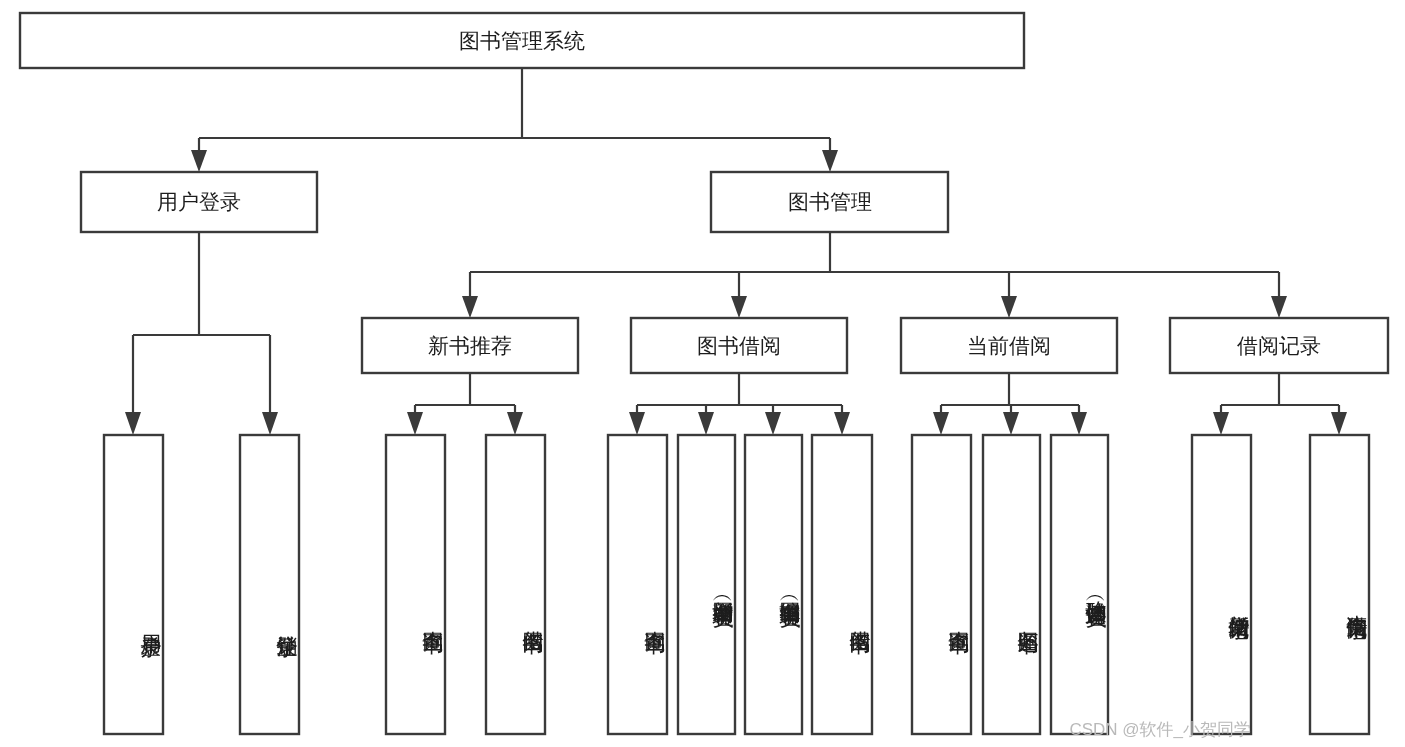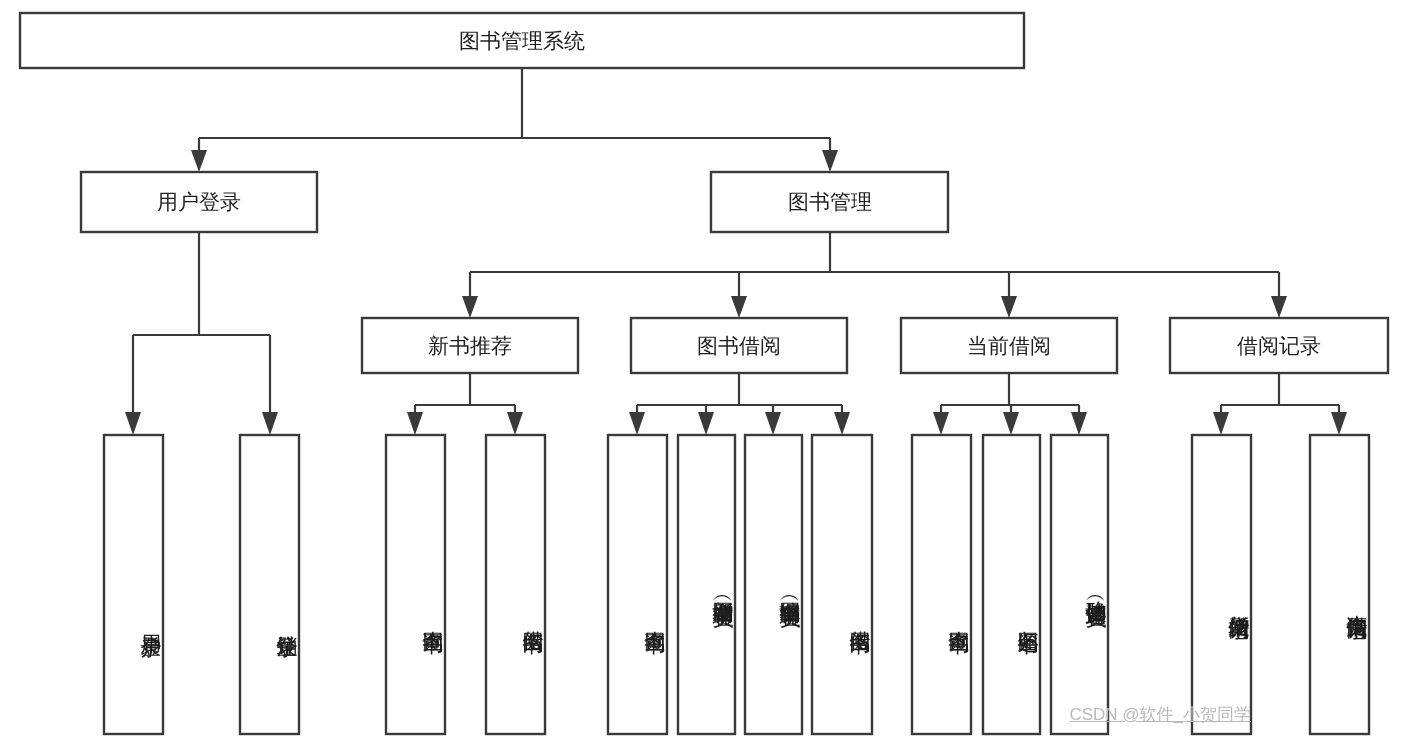--- a/index.html
+++ b/index.html
@@ -59,26 +59,25 @@
     letter-spacing: 1px;
     display: flex;
     align-items: flex-start;
     justify-content: center;
     white-space: nowrap;
     pointer-events: none;
   }
   .watermark {
     position: absolute;
     right: 12px;
-    bottom: 21px;
+    bottom: 6px;
     font-family: "Liberation Sans", "DejaVu Sans", sans-serif;
     font-size: 17px;
     color: #b9b9b9;
     white-space: nowrap;
-    text-decoration: underline;
   }
 </style>
 </head>
 <body>
 
 <div id="diagram-root">
 
   <svg class="flow-svg" viewBox="0 0 1405 747">
 
     <g>

